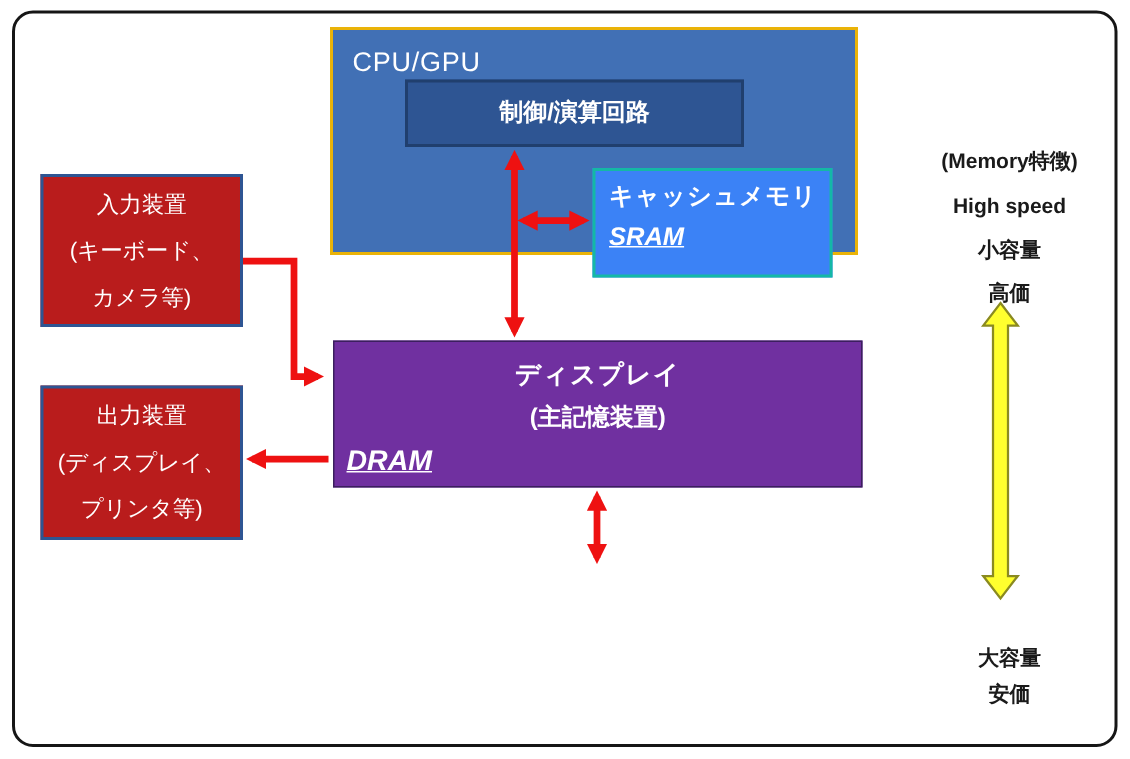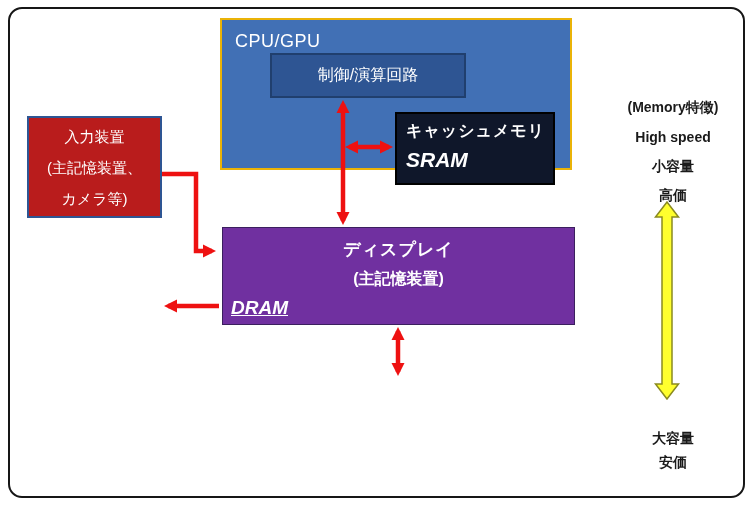--- a/index.html
+++ b/index.html
@@ -9,26 +9,26 @@
   }
   #outer-frame{
     position:absolute;left:8px;top:7px;width:733px;height:487px;
     border:2.5px solid #161616;border-radius:14px;background:#ffffff;
   }
   .box{position:absolute;box-sizing:border-box;color:#ffffff;}
   
   #cpu-box{left:220px;top:18px;width:352px;height:152px;background:#4170b5;border:2px solid #eab308;}
   #cpu-title{position:absolute;left:13px;top:11px;font-size:18px;letter-spacing:.5px;}
   
-  #ctrl-box{left:270px;top:53px;width:196px;height:45px;background:#2e5593;border:2px solid #203f6e;
-    display:flex;align-items:center;justify-content:center;font-size:16px;}
+  #ctrl-box{left:270px;top:53px;width:226px;height:45px;background:#2e5593;border:2px solid #203f6e;
+    display:flex;align-items:center;justify-content:center;font-size:16px;font-weight:bold;}
   
-  #sram-box{left:395px;top:112px;width:160px;height:73px;background:#0f172a;border:2px solid #000000;padding:7px 0 0 9px;}
+  #sram-box{left:395px;top:112px;width:160px;height:73px;background:#3b82f6;border:2px solid #14b8a6;padding:7px 0 0 9px;}
   #sram-box .l1{font-size:16px;font-weight:bold;letter-spacing:1px;}
-  #sram-box .l2{font-size:21px;font-weight:bold;font-style:italic;margin-top:6px;}
+  #sram-box .l2{font-size:17px;font-weight:bold;font-style:italic;text-decoration:underline;margin-top:6px;}
   
   .io-box{left:27px;width:135px;background:#b91c1c;border:2px solid #2e5593;
     display:flex;flex-direction:column;align-items:center;justify-content:center;
     font-size:15px;line-height:31px;text-align:center;}
   #input-box{top:116px;height:102px;}
   #output-box{top:257px;height:103px;}
   
   #main-box{left:222px;top:227px;width:353px;height:98px;background:#7030a0;border:1.5px solid #3b1f5e;
     text-align:center;padding-top:7px;}
   #main-box .l1{font-size:17px;font-weight:bold;line-height:30px;letter-spacing:1px;}
@@ -67,24 +67,29 @@
   <div class="box" id="ctrl-box">
     <span>制御/演算回路</span>
   </div>
   <div class="box" id="sram-box">
     <div class="l1">キャッシュメモリ</div>
     <div class="l2">SRAM</div>
   </div>
 
   <div class="box io-box" id="input-box">
     <div>入力装置</div>
-    <div>(主記憶装置、</div>
+    <div>(キーボード、</div>
     <div>カメラ等)</div>
   </div>
 
+  <div class="box io-box" id="output-box">
+    <div>出力装置</div>
+    <div>(ディスプレイ、</div>
+    <div>プリンタ等)</div>
+  </div>
 
   <div class="box" id="main-box">
     <div class="l1">ディスプレイ</div>
     <div class="l2">(主記憶装置)</div>
     <div id="dram-label">DRAM</div>
   </div>
 
 
   <div id="traits">
     <div class="trait" id="trait-title">(Memory特徴)</div>

